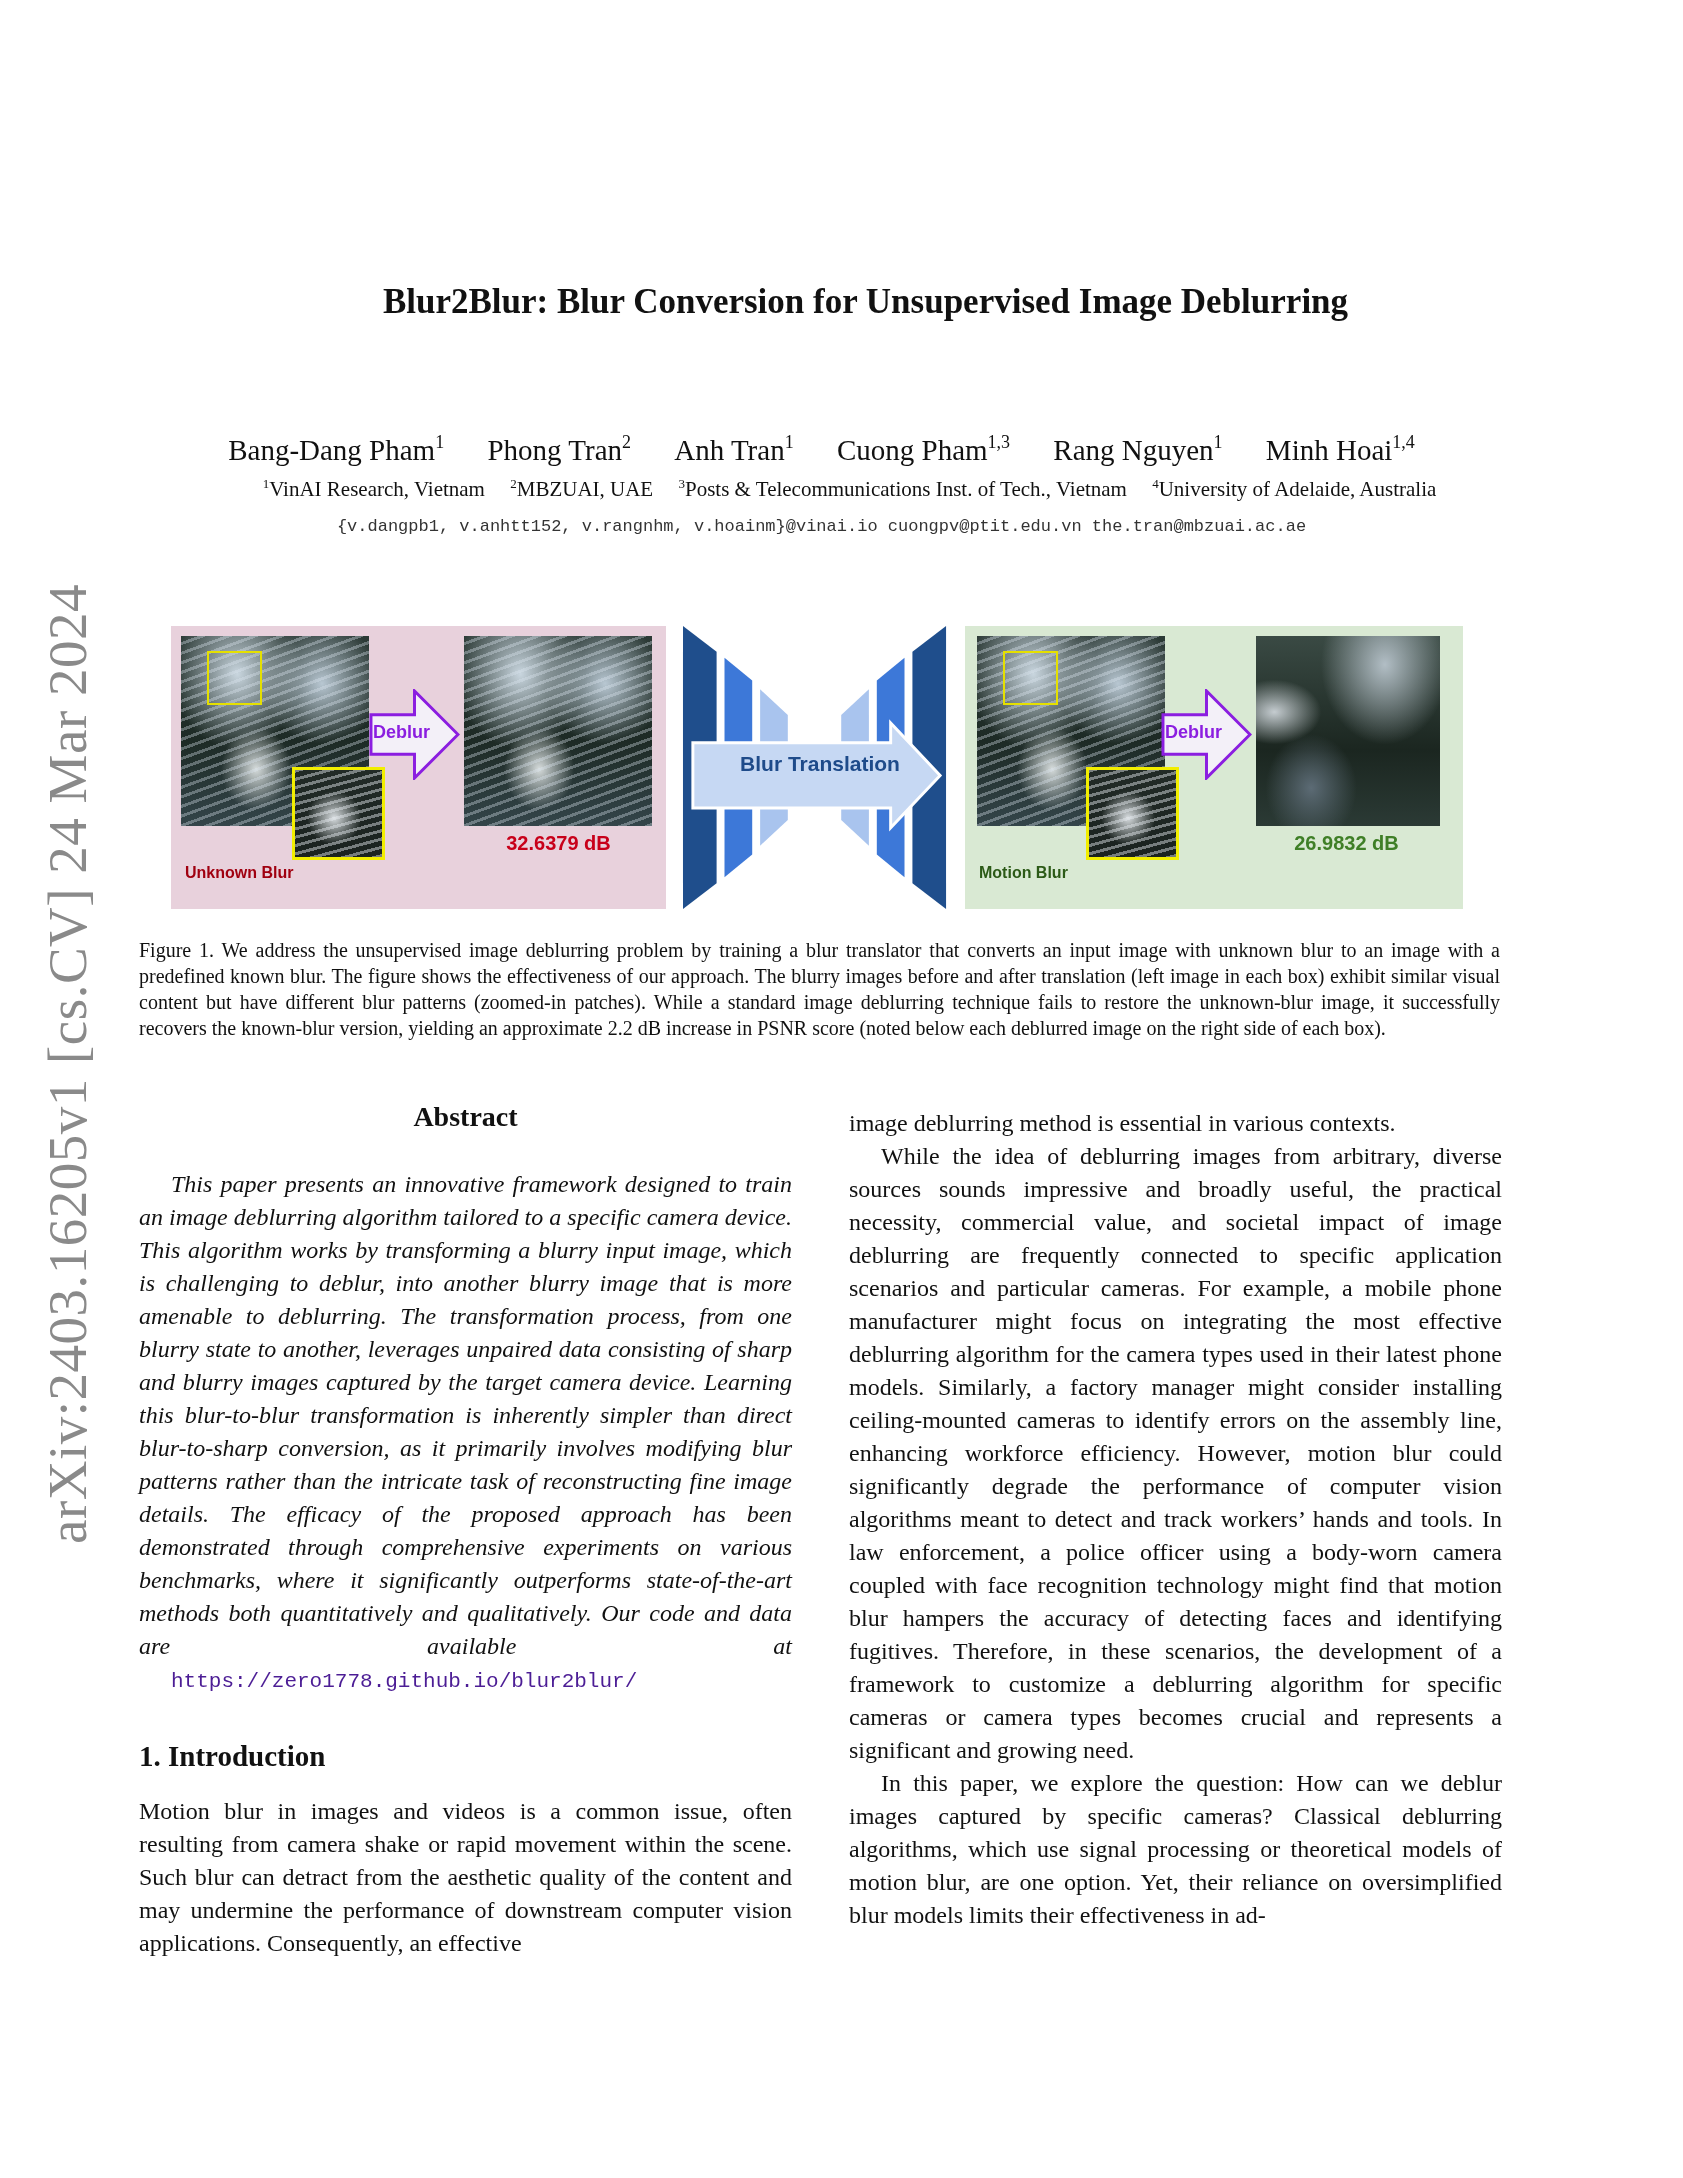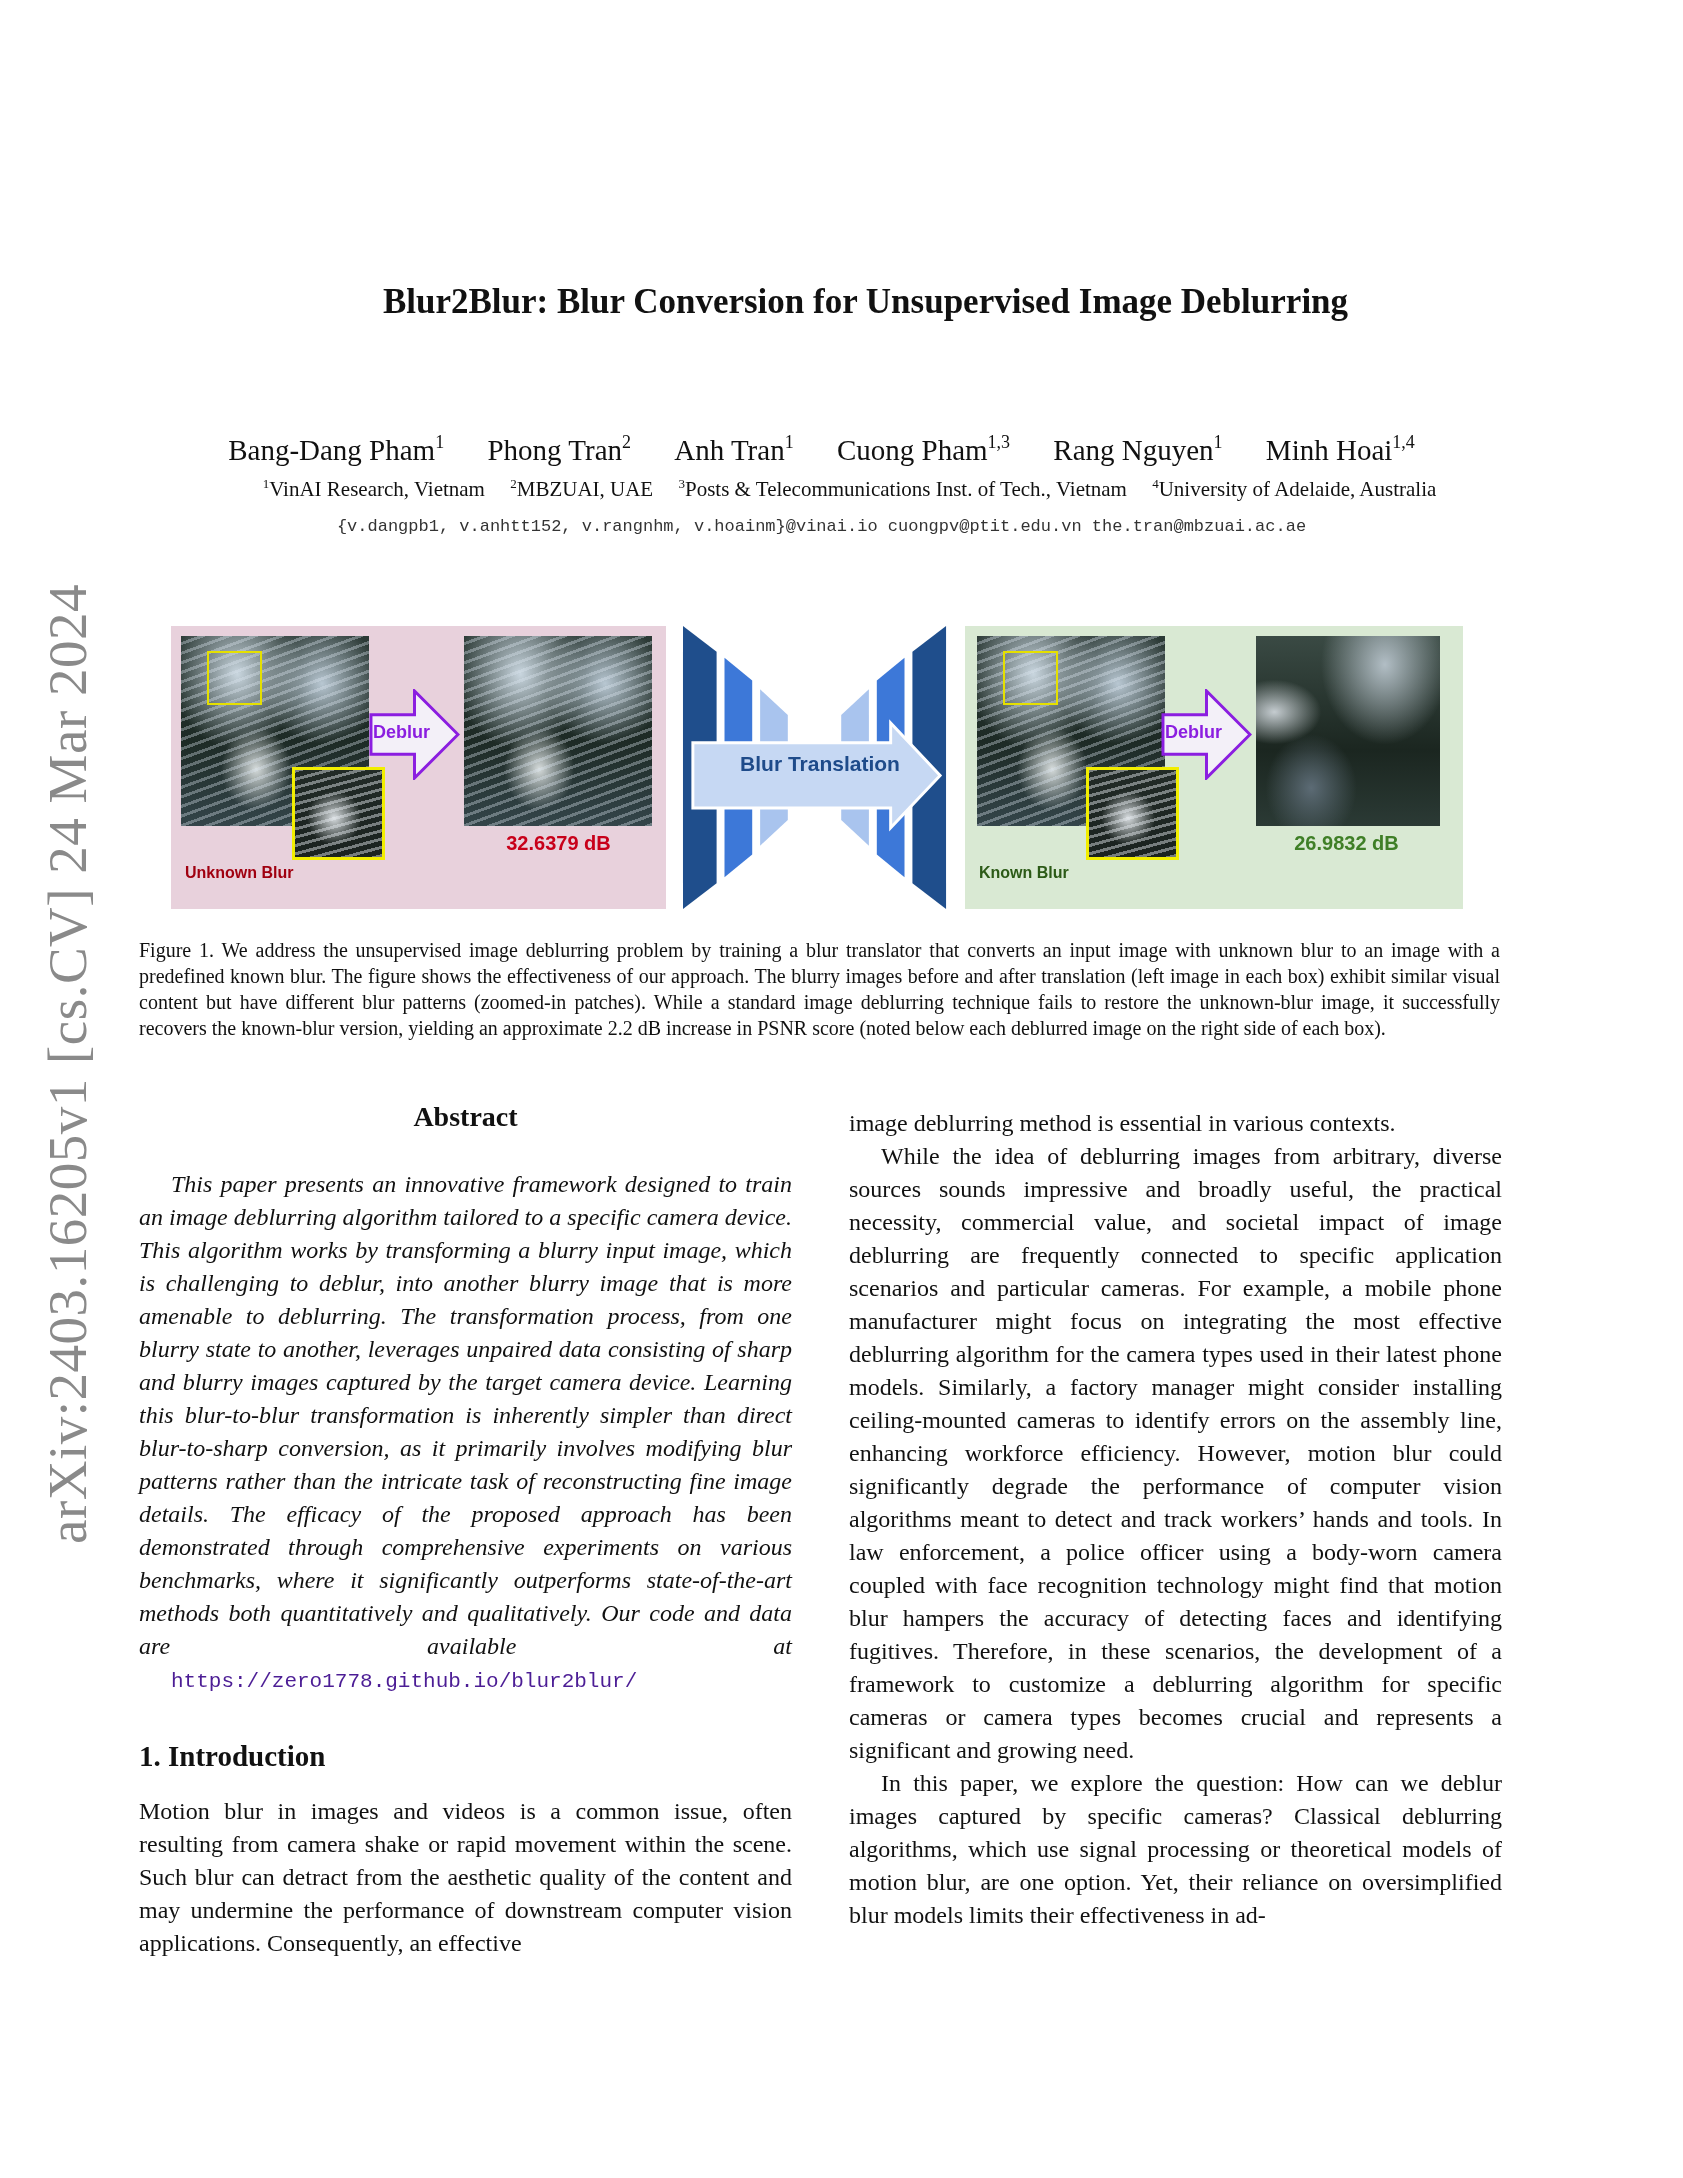--- a/index.html
+++ b/index.html
@@ -150,21 +150,21 @@
   <div class="panel known">
     <div class="photo" style="left:12px;"></div>
     <div class="sel-box" style="left:38px; top:25px; width:51px; height:50px;"></div>
     <div class="patch" style="left:121px; top:141px;"></div>
     <svg class="deblur-arrow" style="left:196px; top:63px;" viewBox="0 0 92 92">
       <polygon points="2,26 46,26 46,2 90,46 46,90 46,66 2,66" fill="#f3f0f8" stroke="#8b1ee0" stroke-width="3"></polygon>
     </svg>
     <div class="deblur-label" style="left:200px; top:96px;">Deblur</div>
     <div class="photo sharp" style="left:291px; width:184px;"></div>
     <div class="psnr" style="left:307px; top:206px; width:149px; text-align:center; color:#3f7f27;">26.9832 dB</div>
-    <div class="panel-label" style="color:#2c5a17;">Known Blur</div>
+    <div class="panel-label" style="color:#2c5a17;">Motion Blur</div>
   </div>
 </div>
 
 <div class="caption">Figure 1. We address the unsupervised image deblurring problem by training a blur translator that converts an input image with unknown blur to an image with a predefined known blur. The figure shows the effectiveness of our approach. The blurry images before and after translation (left image in each box) exhibit similar visual content but have different blur patterns (zoomed-in patches). While a standard image deblurring technique fails to restore the unknown-blur image, it successfully recovers the known-blur version, yielding an approximate 2.2 dB increase in PSNR score (noted below each deblurred image on the right side of each box).</div>
 
 <div class="abstract-heading">Abstract</div>
 <div class="col left abstract-body">
   <p><span>This paper presents an innovative framework designed to train an image deblurring algorithm tailored to a specific camera device. This algorithm works by transforming a blurry input image, which is challenging to deblur, into another blurry image that is more amenable to deblurring. The transformation process, from one blurry state to another, leverages unpaired data consisting of sharp and blurry images captured by the target camera device. Learning this blur-to-blur transformation is inherently simpler than direct blur-to-sharp conversion, as it primarily involves modifying blur patterns rather than the intricate task of reconstructing fine image details. The efficacy of the proposed approach has been demonstrated through comprehensive experiments on various benchmarks, where it significantly outperforms state-of-the-art methods both quantitatively and qualitatively. Our code and data are available at</span>
   <a class="abstract-link">https://zero1778.github.io/blur2blur/</a></p>
 </div>

